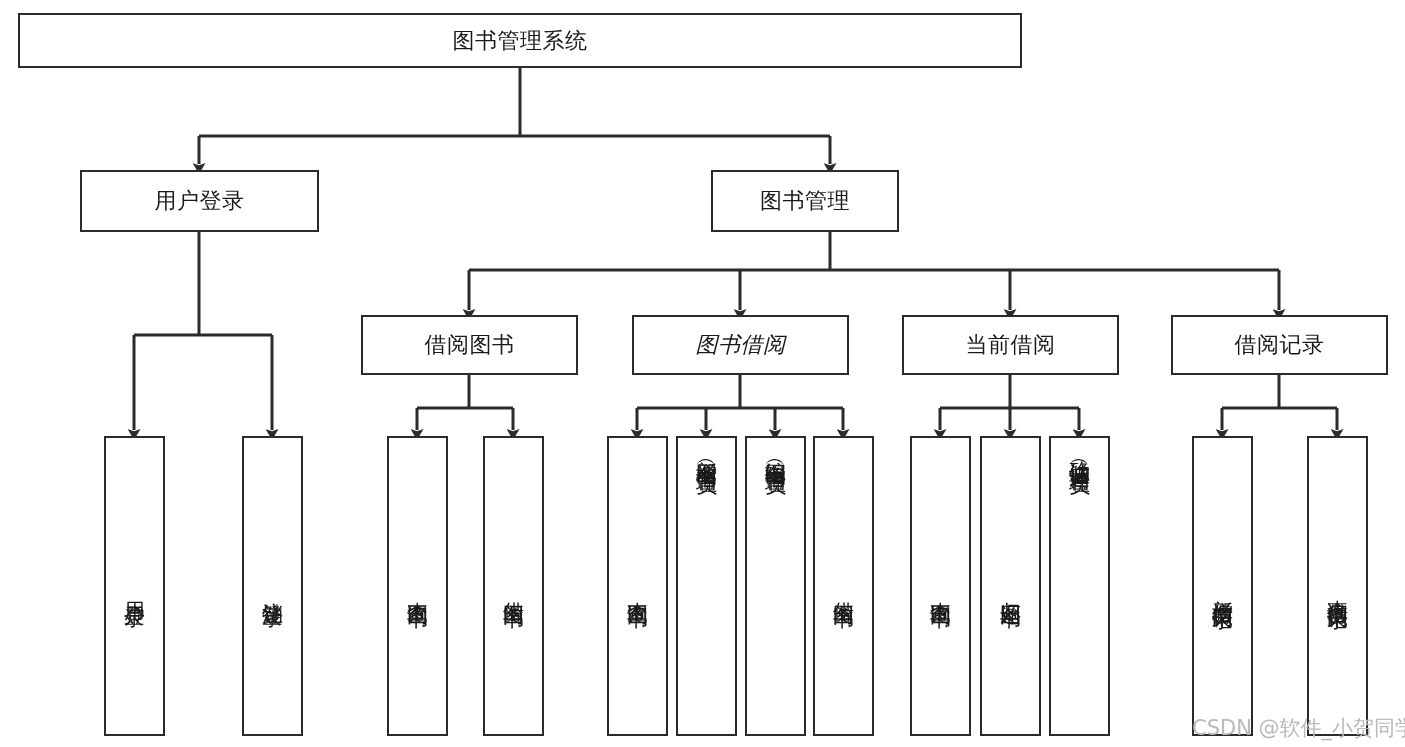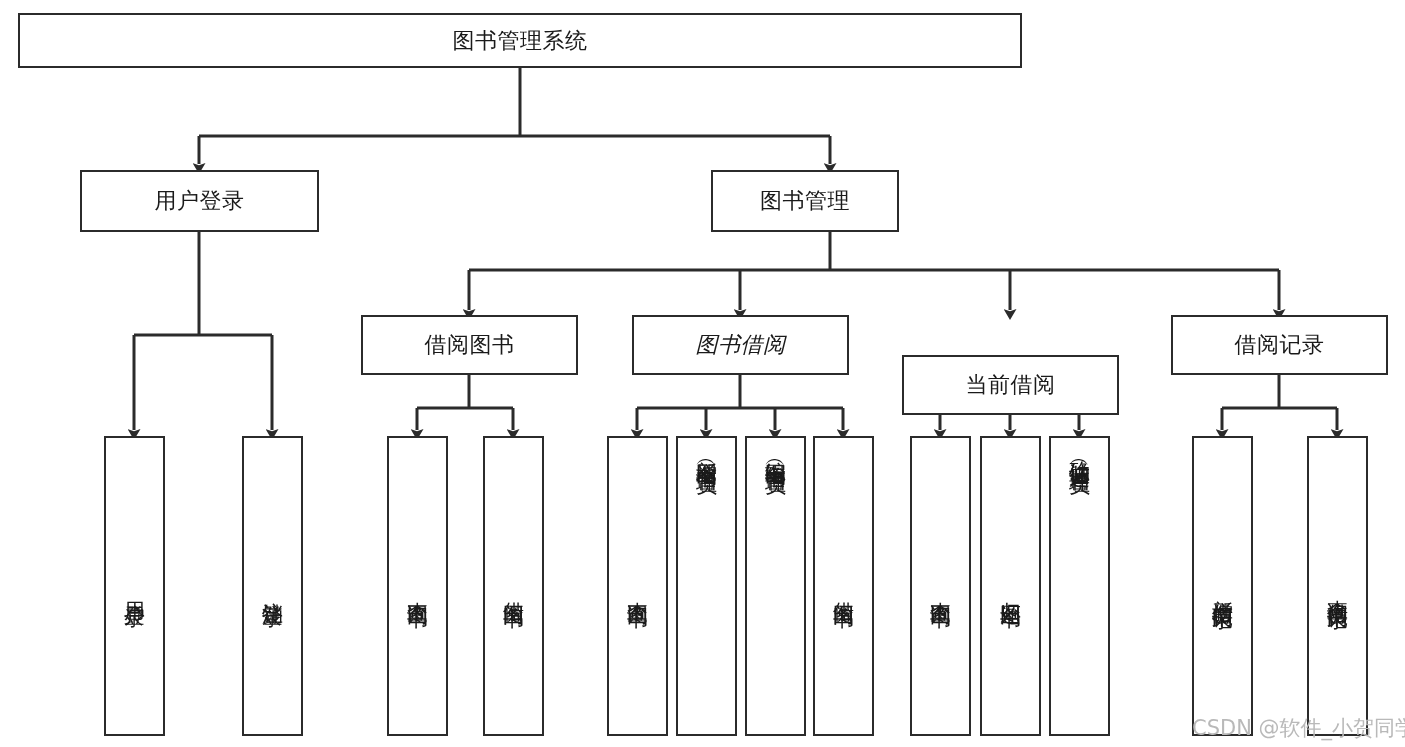--- a/index.html
+++ b/index.html
@@ -140,21 +140,21 @@
   </div>
 
   <div class="node" style="left:361px; top:315px; width:217px; height:60px;">
     <span class="label">借阅图书</span>
   </div>
 
   <div class="node" style="left:632px; top:315px; width:217px; height:60px;font-style:italic;">
     <span class="label">图书借阅</span>
   </div>
 
-  <div class="node" style="left:902px; top:315px; width:217px; height:60px;margin-top:40px;">
+  <div class="node" style="left:902px; top:315px; width:217px; height:60px;">
     <span class="label">当前借阅</span>
   </div>
 
   <div class="node" style="left:1171px; top:315px; width:217px; height:60px;">
     <span class="label">借阅记录</span>
   </div>
 
   <div class="node vertical center" style="left:104px; top:436px; width:61px; height:300px;">
     <span class="label">用户登录</span>
   </div>

